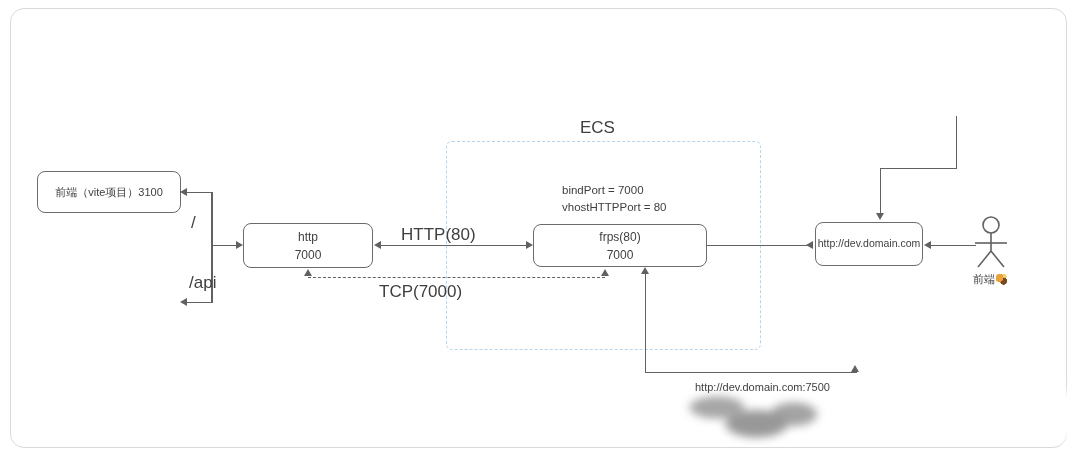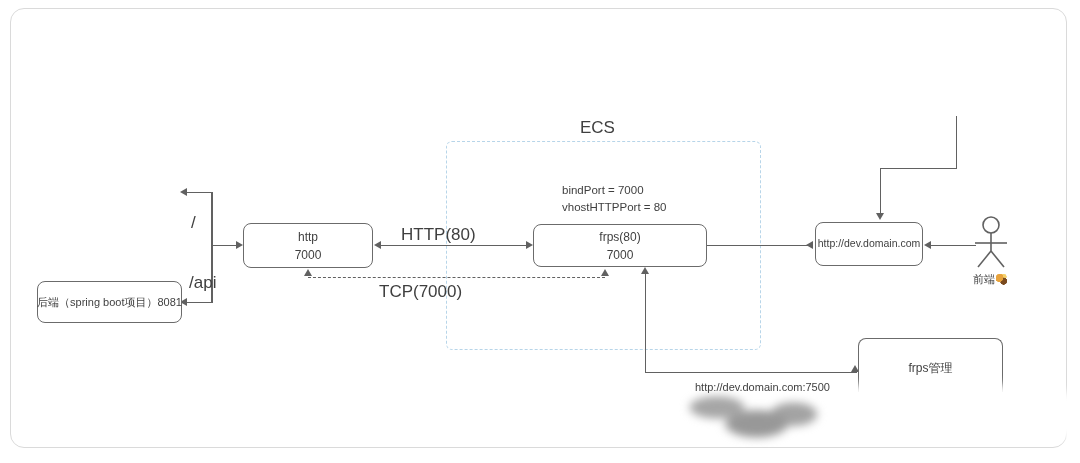--- a/index.html
+++ b/index.html
@@ -54,43 +54,40 @@
 
 <div id="canvas">
 
   <div class="outer-frame"></div>
 
   <div class="ecs-rect"></div>
   <div class="lbl" style="left:580px;top:118px;">ECS</div>
   <div class="cfg" style="left:562px;top:182px;text-align:right;">bindPort = 7000</div>
   <div class="cfg" style="left:562px;top:199px;">vhostHTTPPort = 80</div>
 
+  <div class="node" style="left:37px;top:171px;width:144px;height:42px;font-size:11px;">
+    <span>前端（vite项目）3100</span>
+  </div>
 
-  <div class="node" style="left:37px;top:281px;width:145px;height:42px;font-size:11px;">
-    <span>后端（spring boot项目）8081</span>
-  </div>
 
   <div class="node" style="left:243px;top:223px;width:130px;height:45px;">
     <span>http</span>
     <span>7000</span>
   </div>
 
   <div class="node" style="left:533px;top:224px;width:174px;height:43px;">
     <span>frps(80)</span>
     <span>7000</span>
   </div>
 
   <div class="node" style="left:815px;top:222px;width:108px;height:44px;font-size:10.5px;">
     <span>http://dev.domain.com</span>
   </div>
 
 
-  <div class="node" style="left:858px;top:338px;width:145px;height:54px;border-bottom:none;border-radius:8px 8px 0 0;align-items:center;justify-content:flex-start;padding-top:20px;">
-    <span>frps管理</span>
-  </div>
 
   <div class="vline" style="left:211px;top:192px;height:111px;"></div>
   <div class="hline" style="left:186px;top:191.5px;width:26px;"></div>
   <div class="ah ah-left" style="left:180px;top:188px;"></div>
   <div class="hline" style="left:186px;top:301.5px;width:26px;"></div>
   <div class="ah ah-left" style="left:180px;top:298px;"></div>
   <div class="hline" style="left:212px;top:244.5px;width:26px;"></div>
   <div class="ah ah-right" style="left:236px;top:241px;"></div>
   <div class="lbl" style="left:191px;top:213px;">/</div>
   <div class="lbl" style="left:189px;top:273px;">/api</div>

